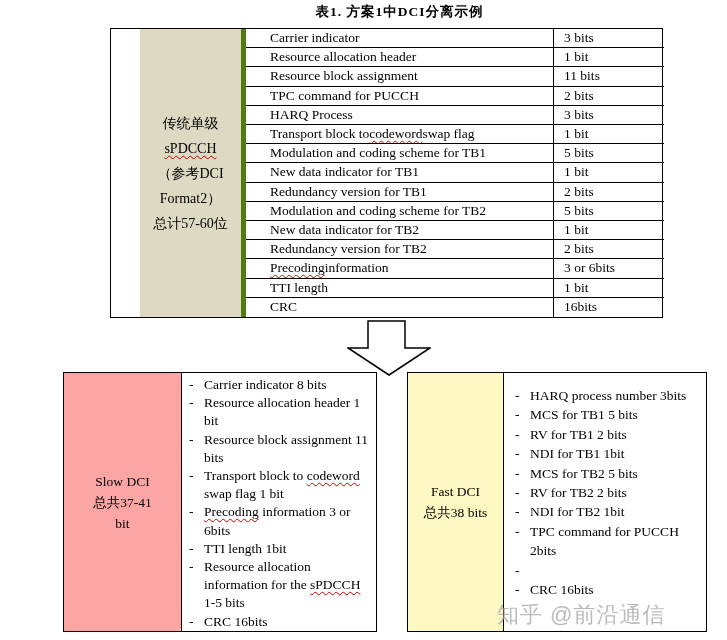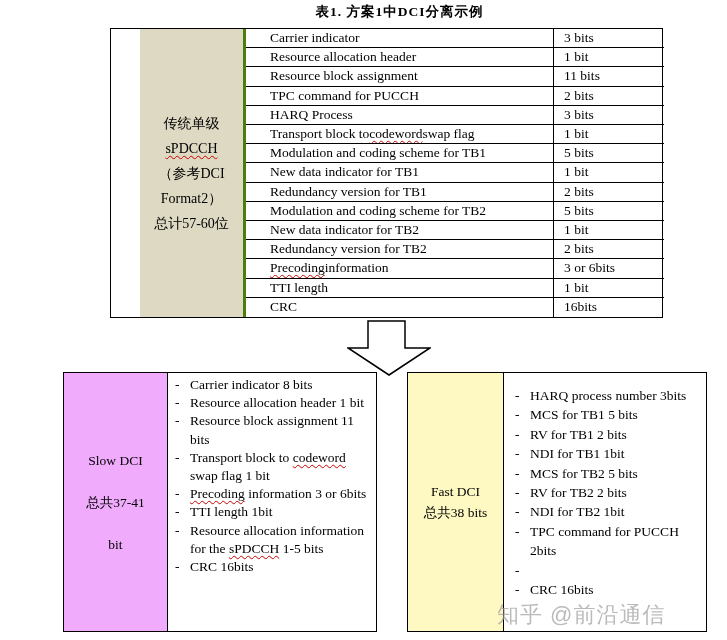--- a/index.html
+++ b/index.html
@@ -13,42 +13,42 @@
     text-align:center; font-weight:bold; font-size:13.5px; letter-spacing:1px;margin-left:46px;
   }
   
   .top-table {
     position:absolute; left:110px; top:28px; width:553px; height:290px;
     display:grid; grid-template-columns:135px 308px 110px;
     grid-template-rows:repeat(15,1fr);
     border:1px solid #000;
   }
   .tt-header {
-    grid-column:1; grid-row:1/16; background:#DDD9C3; border-right:3px solid #4d7c0f;
+    grid-column:1; grid-row:1/16; background:#DDD9C3; border-right:5px solid #4d7c0f;
     display:flex; flex-direction:column; justify-content:center; align-items:center;
     text-align:center; font-size:14px; line-height:25px;margin-left:29px;
   }
   .trow { display:contents; }
   .cell { display:flex; align-items:center; font-size:13.5px; overflow:hidden; white-space:nowrap; }
   .cell.field { border-right:1px solid #000; border-bottom:1px solid #000; padding-left:24px; }
   .cell.bits  { border-bottom:1px solid #000; padding-left:10px; }
   .trow:last-of-type .cell { border-bottom:none; }
   .sq { text-decoration:underline wavy #CC0000; text-decoration-thickness:1px; text-underline-offset:2px; text-decoration-skip-ink:none; }
   
   .arrow { position:absolute; left:347px; top:320px; }
   
   .bot-table { position:absolute; top:372px; height:260px; border:1px solid #000; display:flex; }
   .bot-table.slow { left:63px;  width:314px; }
   .bot-table.fast { left:407px; width:300px; }
   .bot-head {
     border-right:1px solid #000; display:flex; flex-direction:column;
     justify-content:center; align-items:center; text-align:center;
     font-size:13.5px; line-height:21px;
   }
-  .slow .bot-head { width:104px; background:#f0abfc;gap:21px; }
+  .slow .bot-head { width:118px; background:#fca5a5; }
   .fast .bot-head { width:96px; background:#fef9c3; }
   .bot-list { flex:1; font-size:13.5px; }
   .slow .bot-list { padding:3px 2px 0 2px; }
   .fast .bot-list { padding:13px 2px 0 6px; }
   .item { display:flex; }
   .slow .item { line-height:18.2px; }
   .fast .item { line-height:19.4px; }
   .item .dash { width:20px; flex:none; padding-left:5px; }
   .item .txt  { flex:1; padding-right:2px; }
   

